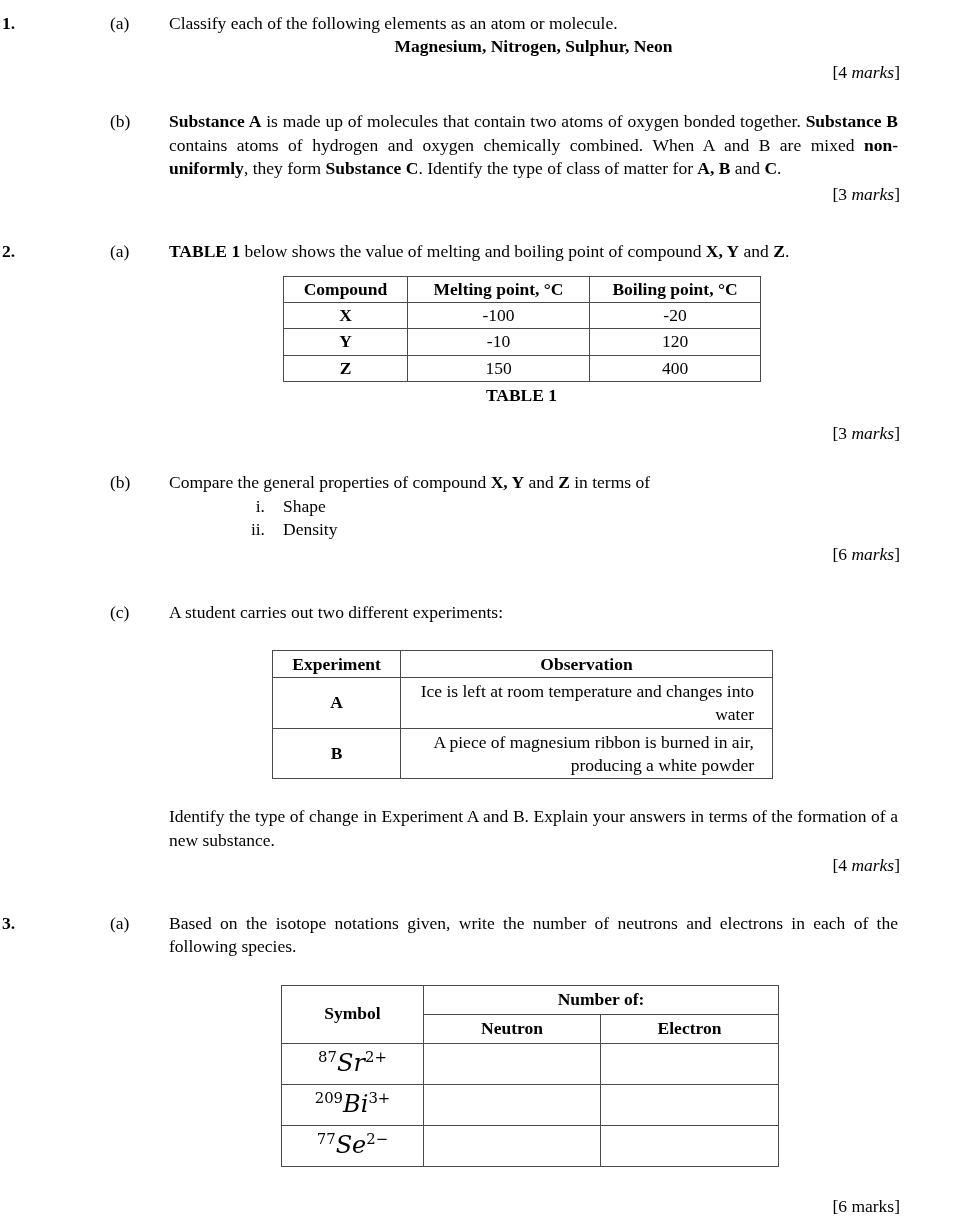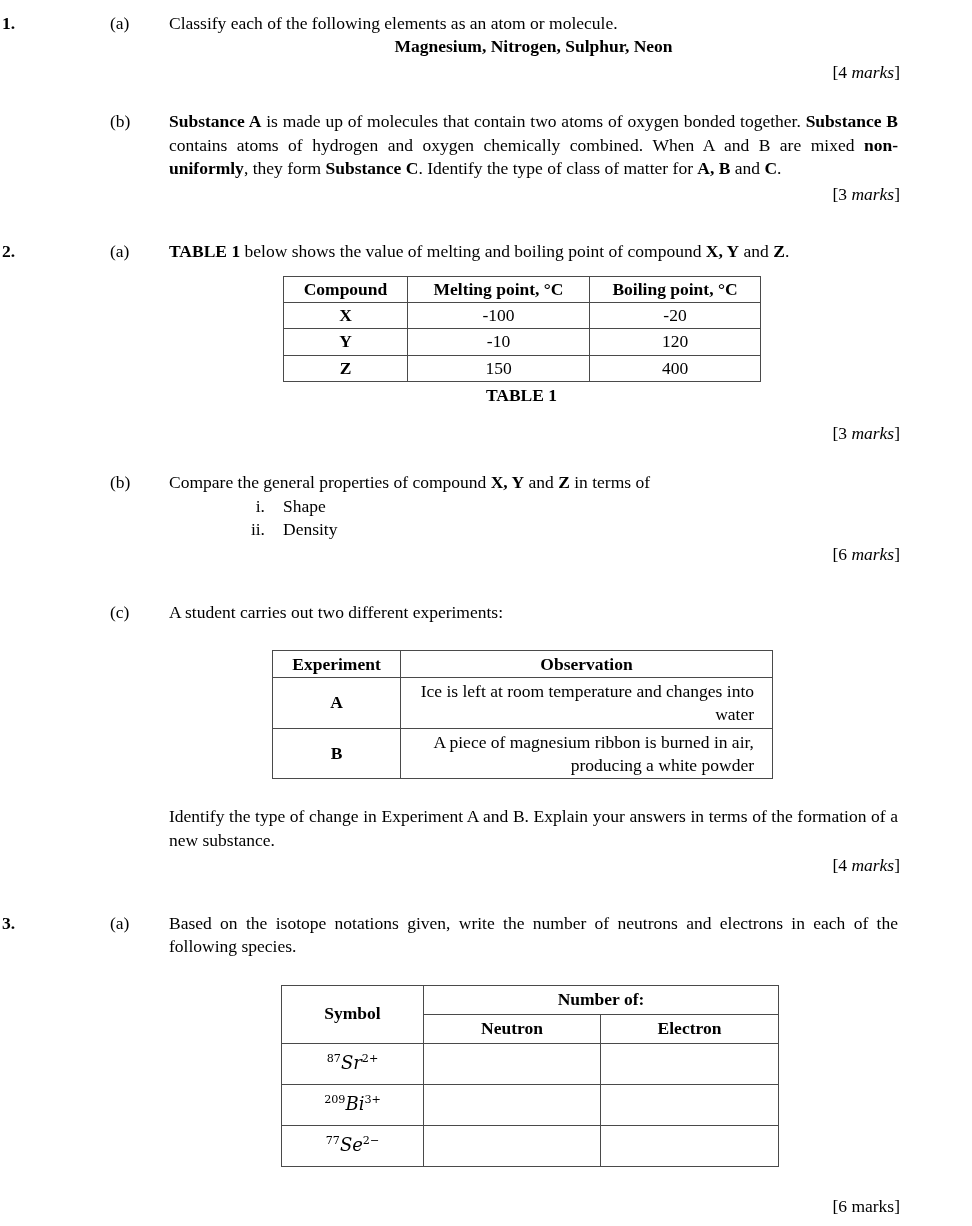--- a/index.html
+++ b/index.html
@@ -136,21 +136,21 @@
   .tbl3 th { height: 26px; }
   .tbl3 td.symcell {
     text-align: center;
     height: 38px;
   }
   .tbl3 td.blank { height: 38px; }
 
   .iso {
     font-family: "DejaVu Serif", "Liberation Serif", serif;
     font-style: italic;
-    font-size: 18px;
+    font-size: 24px;
   }
   .iso sup {
     font-style: normal;
     font-size: 0.62em;
     vertical-align: super;
     line-height: 0;
   }
   .iso .chg {
     font-style: normal;
     font-size: 0.62em;

